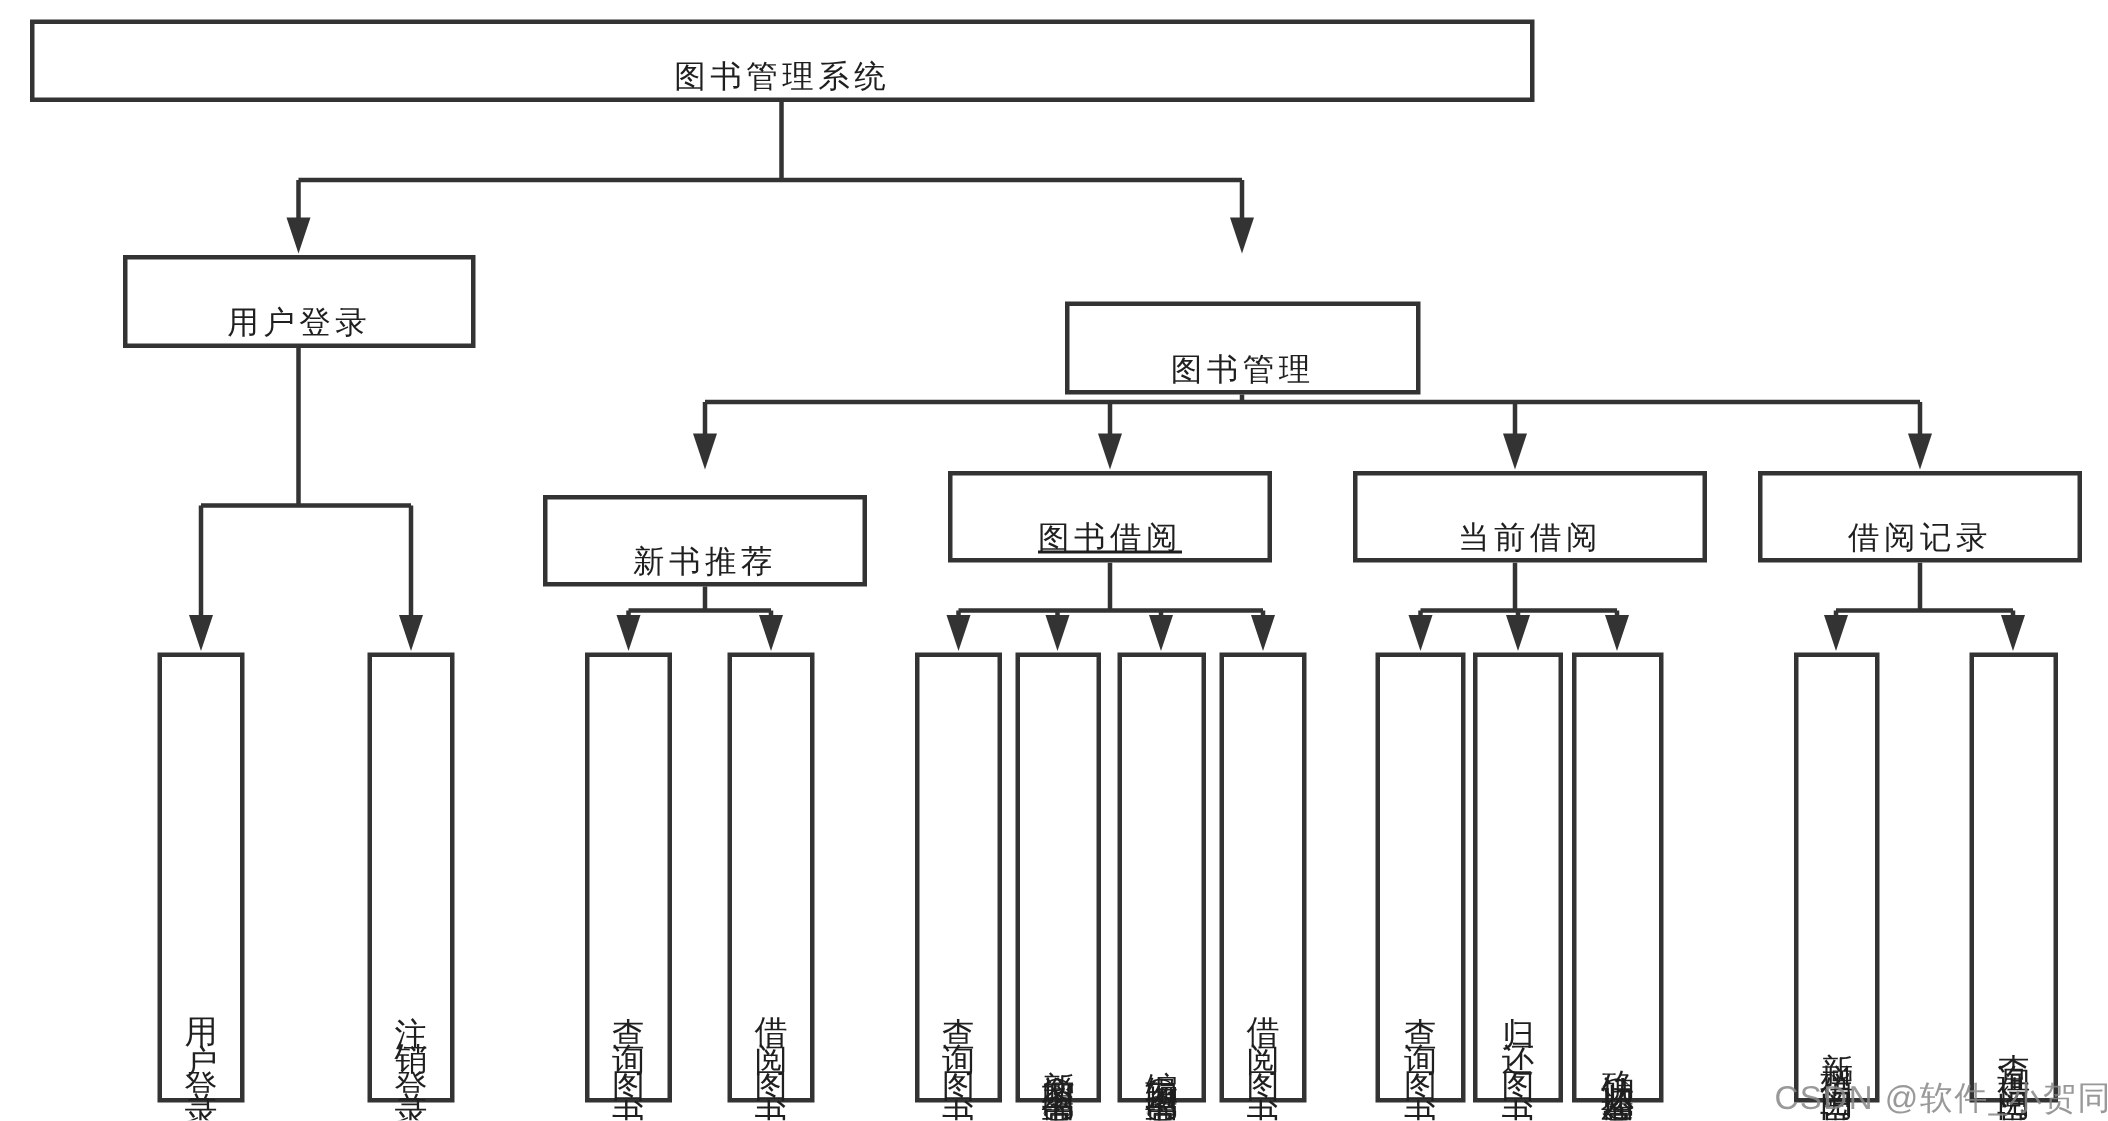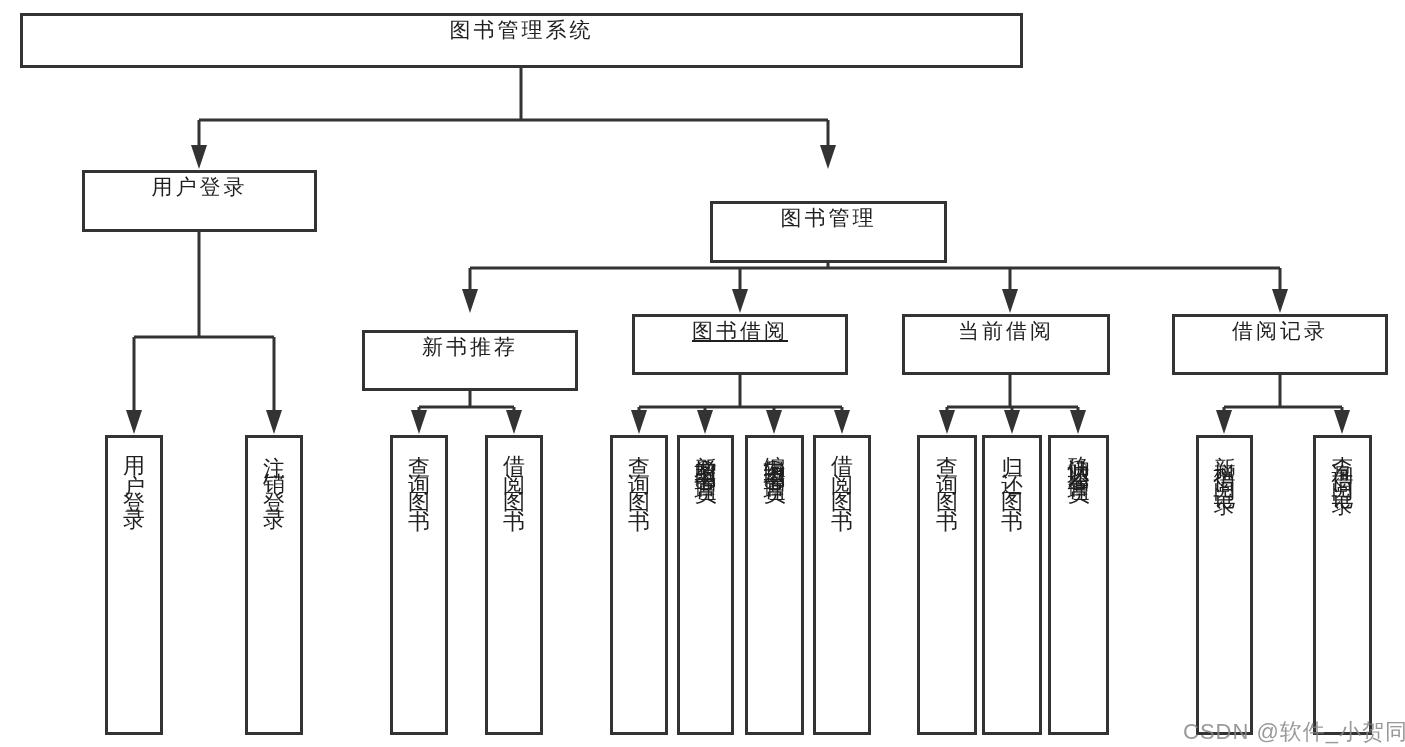--- a/index.html
+++ b/index.html
@@ -16,37 +16,37 @@
     left: 0; top: 0;
     width: 1405px; height: 747px;
     z-index: 0;
   }
   .node {
     position: absolute;
     box-sizing: border-box;
     border: 3px solid #333333;
     background: #ffffff;
     display: flex;
-    align-items: flex-start;
+    align-items: flex-end;
     justify-content: center;
     color: #1f1f1f;
     z-index: 1;
   }
   .node .lbl {
     font-size: 21px;
     letter-spacing: 3px;
     white-space: nowrap;
   }
   
   .root   { left: 20px;   top: 13px;  width: 1003px; height: 55px; }
   .l2a    { left: 82px;   top: 170px; width: 235px;  height: 62px; }
   .l2b    { left: 710px;  top: 170px; width: 237px;  height: 62px; margin-top: 31px; }
   .l3a    { left: 362px;  top: 314px; width: 216px;  height: 61px; margin-top: 16px; }
   .l3b    { left: 632px;  top: 314px; width: 216px;  height: 61px; text-decoration: underline; }
-  .l3c    { left: 902px;  top: 314px; width: 208px;  height: 61px; }
+  .l3c    { left: 902px;  top: 314px; width: 236px;  height: 61px; }
   .l3d    { left: 1172px; top: 314px; width: 216px;  height: 61px; }
   
   .leaf { top: 435px; height: 300px; }
   .leaf .lbl {
     writing-mode: vertical-rl;
     text-orientation: mixed;
     font-size: 22px;
     letter-spacing: 18px;
     white-space: nowrap;
   }

